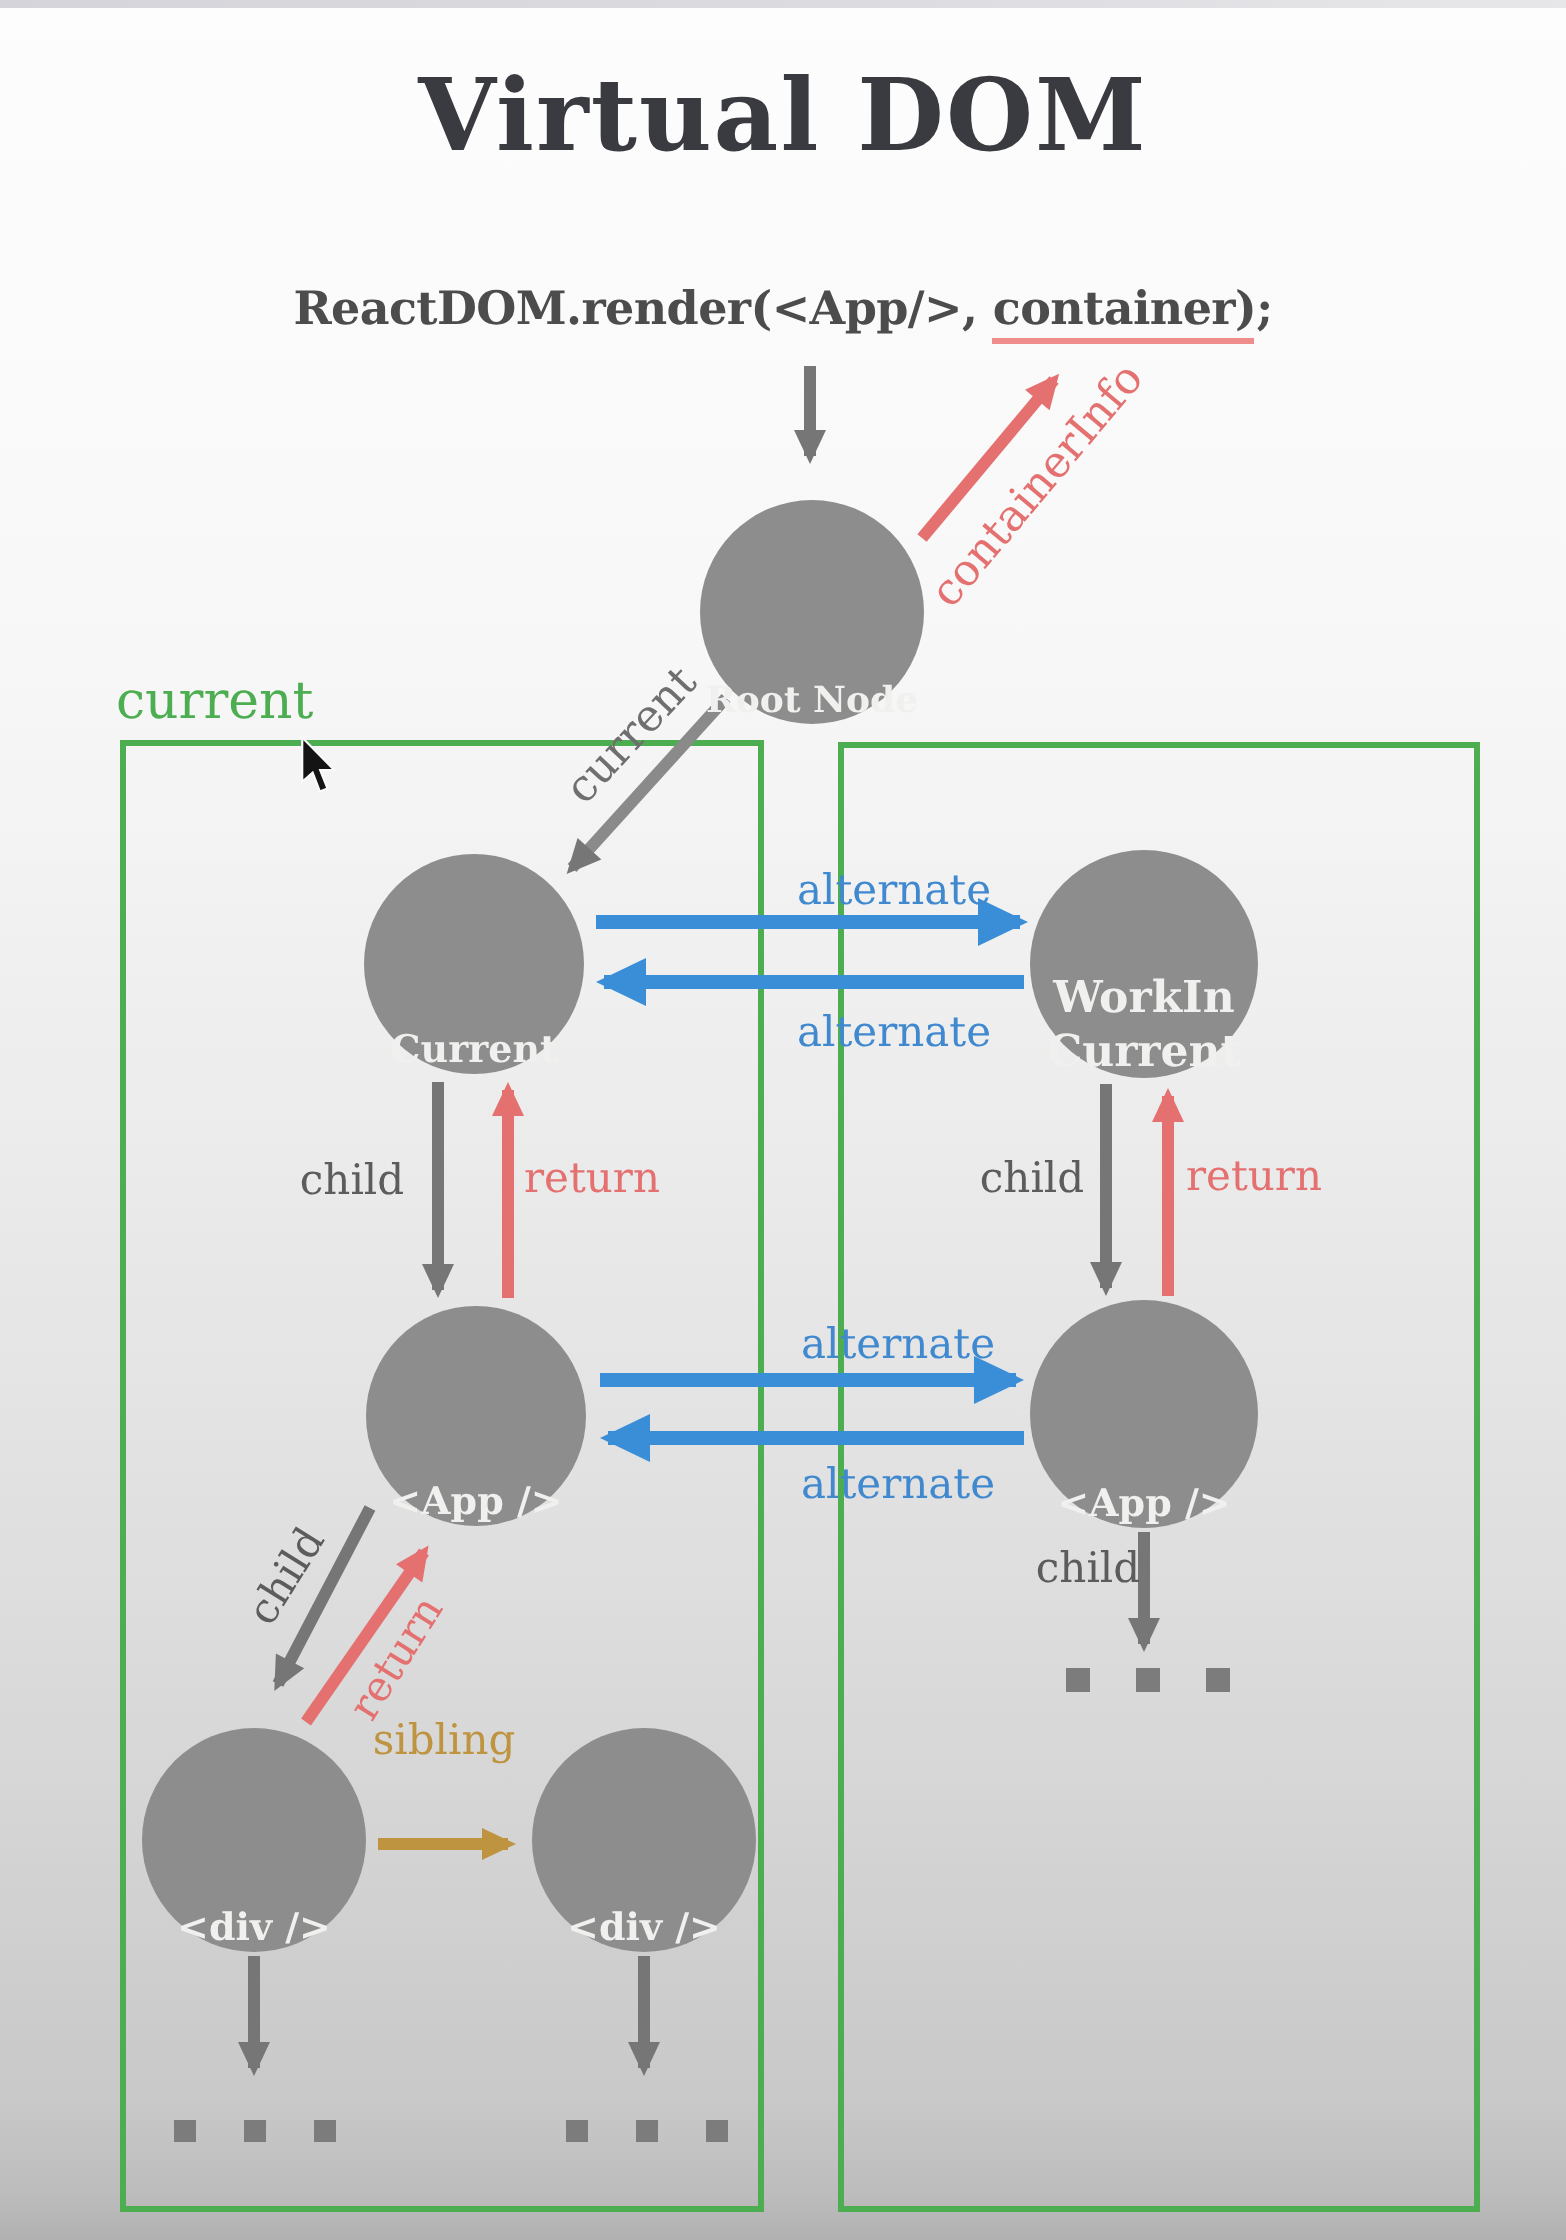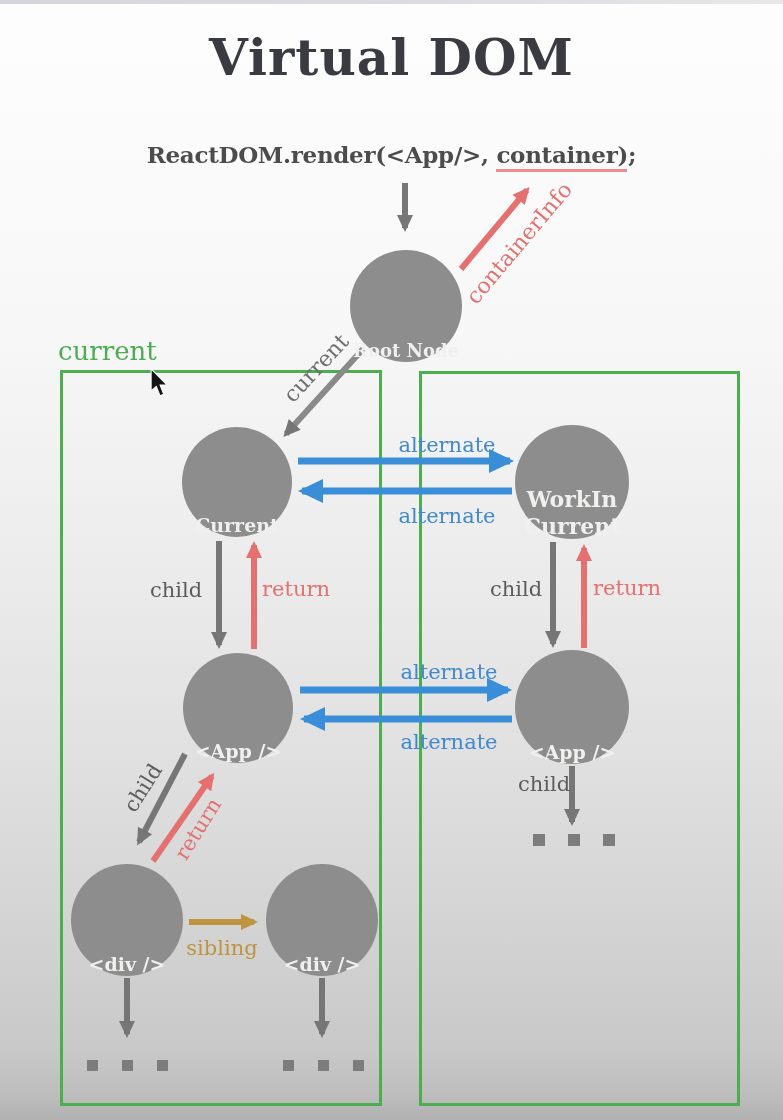--- a/index.html
+++ b/index.html
@@ -131,21 +131,21 @@
   <div class="elabel lbl-blue" style="left:405px;top:742px;">alternate</div>
 
   <div class="elabel lbl-gray" style="left:176px;top:590px;">child</div>
   <div class="elabel lbl-red" style="left:296px;top:589px;">return</div>
   <div class="elabel lbl-gray" style="left:516px;top:589px;">child</div>
   <div class="elabel lbl-red" style="left:627px;top:588px;">return</div>
 
   <div class="elabel lbl-gray" style="left:143px;top:788px;transform:translate(-50%,-50%) rotate(-58deg);">child</div>
   <div class="elabel lbl-red" style="left:198px;top:829px;transform:translate(-50%,-50%) rotate(-58deg);">return</div>
 
-  <div class="elabel lbl-gold" style="left:222px;top:948px;">sibling</div>
+  <div class="elabel lbl-gold" style="left:222px;top:870px;">sibling</div>
   <div class="elabel lbl-gray" style="left:544px;top:784px;">child</div>
 
   <div class="dots dots-lg" style="left:87px;top:1060px;">
       <i></i>
       <i></i>
       <i></i>
     </div>
   <div class="dots dots-lg" style="left:283px;top:1060px;">
       <i></i>
       <i></i>

